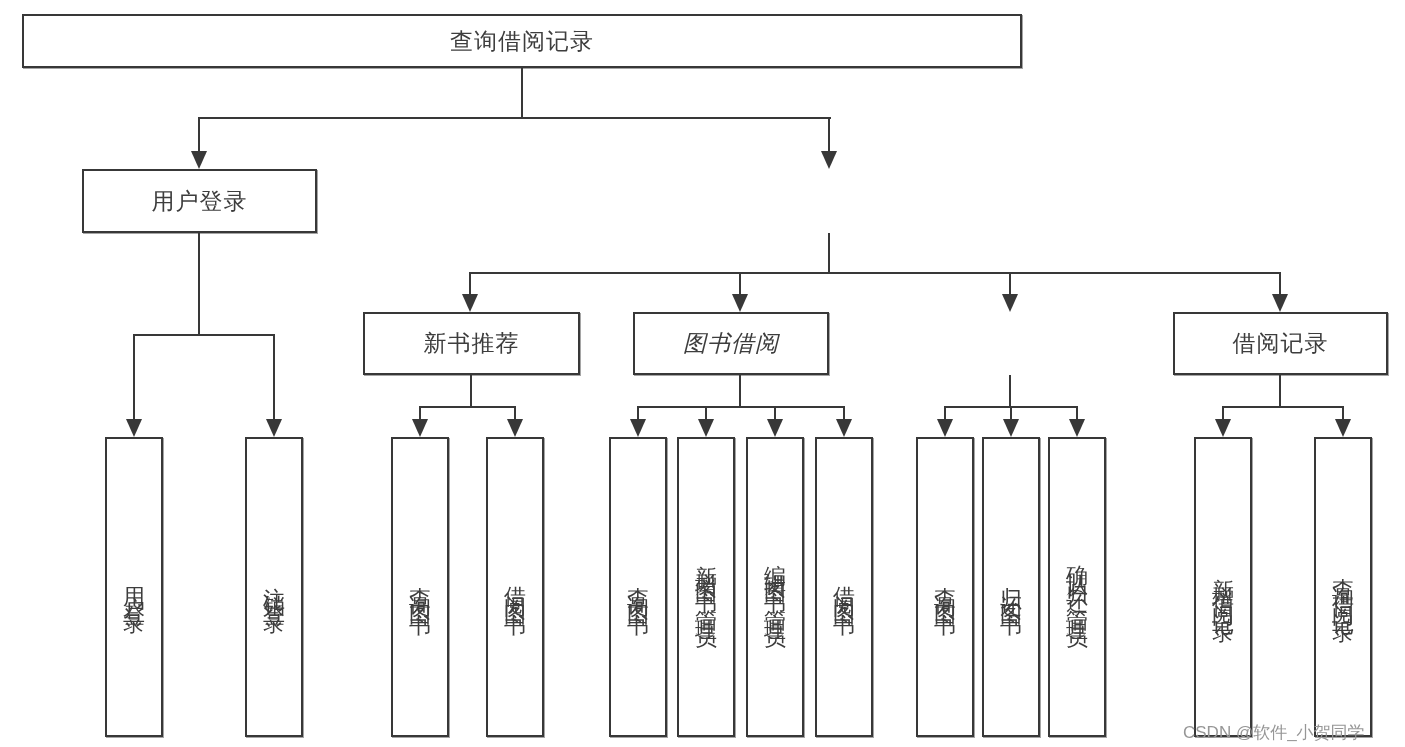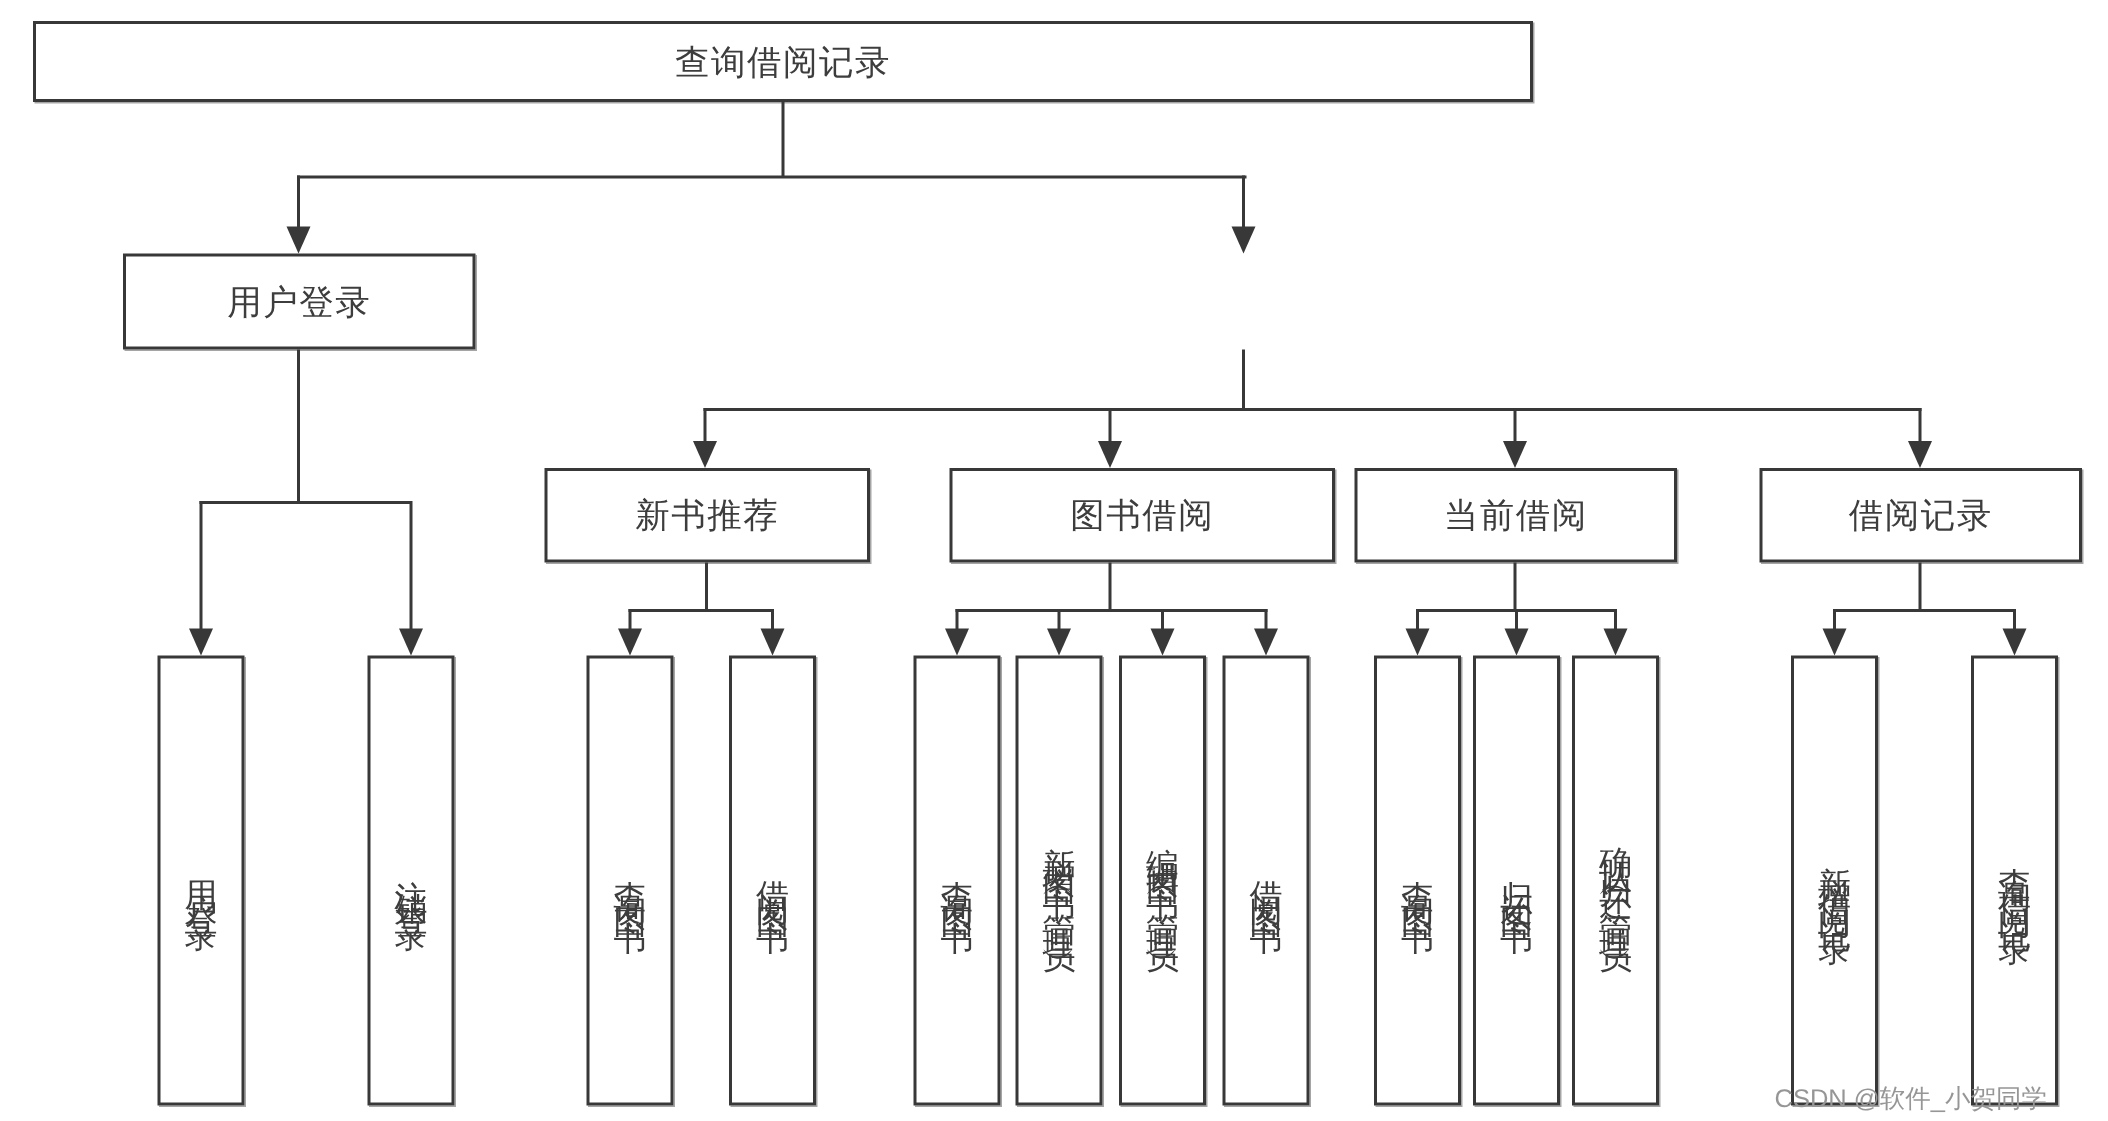--- a/index.html
+++ b/index.html
@@ -71,23 +71,22 @@
 
 <div class="canvas">
 
   <div class="node" style="left:22px;top:14px;width:1000px;height:54px;">查询借阅记录</div>
 
   <div class="node" style="left:82px;top:169px;width:235px;height:64px;">用户登录</div>
 
 
   <div class="node" style="left:363px;top:312px;width:217px;height:63px;">新书推荐</div>
 
-  <div class="node" style="left:633px;top:312px;width:257px;height:63px;">图书借阅</div>
+  <div class="node" style="left:633px;top:312px;width:196px;height:63px;font-style:italic;">图书借阅</div>
 
-  <div class="node" style="left:903px;top:312px;width:215px;height:63px;">当前借阅</div>
 
   <div class="node" style="left:1173px;top:312px;width:215px;height:63px;">借阅记录</div>
 
   <div class="leaf" style="left:105px;">
     <span>用户登录</span>
   </div>
   <div class="leaf" style="left:245px;">
     <span>注销登录</span>
   </div>
   <div class="leaf" style="left:391px;">

